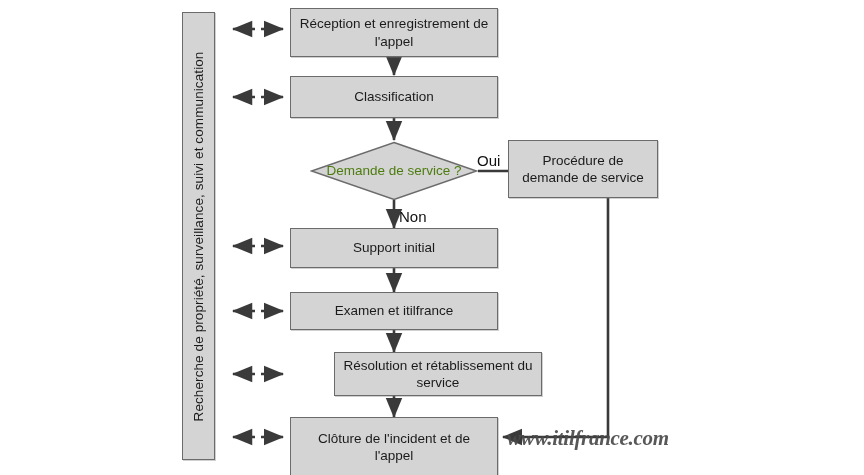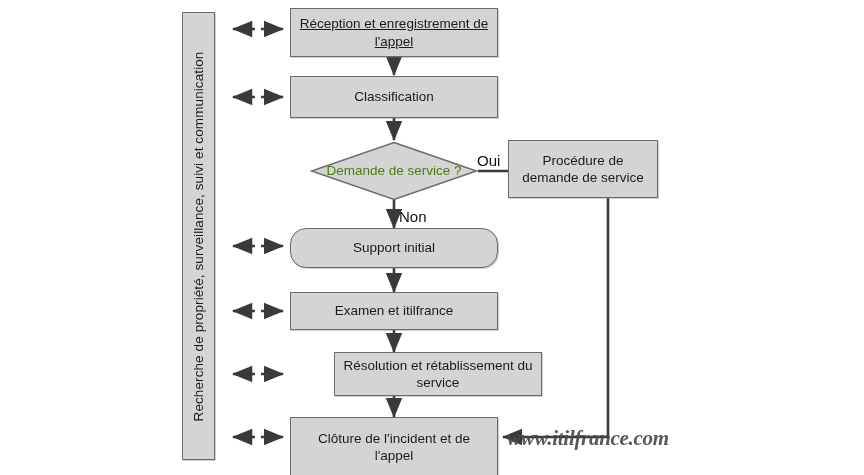--- a/index.html
+++ b/index.html
@@ -134,40 +134,40 @@
       <line x1="233" y1="311" x2="283" y2="311" marker-end="url(#ahs)" marker-start="url(#ahs-start)"></line>
       <line x1="233" y1="374" x2="283" y2="374" marker-end="url(#ahs)" marker-start="url(#ahs-start)"></line>
       <line x1="233" y1="437" x2="283" y2="437" marker-end="url(#ahs)" marker-start="url(#ahs-start)"></line>
     </g>
   </svg>
 
   <div class="sidebar" style="left:182px; top:12px; width:33px; height:448px;">
     <span class="vtext">Recherche de propriété, surveillance, suivi et communication</span>
   </div>
 
-  <div class="node" style="left:290px; top:8px; width:208px; height:49px;text-decoration:underline;">
+  <div class="node" style="left:290px; top:8px; width:208px; height:49px;">
     <span>Réception et enregistrement de l'appel</span>
   </div>
 
   <div class="node" style="left:290px; top:76px; width:208px; height:42px;">
     <span>Classification</span>
   </div>
 
   <div class="diamond-wrap" style="left:310px; top:141px; width:168px; height:60px;">
     <svg width="168" height="60" viewBox="0 0 168 60" xmlns="http://www.w3.org/2000/svg">
       <polygon points="84,1.5 166.5,30 84,58.5 1.5,30" fill="#d4d4d4" stroke="#6b6b6b" stroke-width="1.6"></polygon>
     </svg>
     <div class="diamond-label">Demande de service ?</div>
   </div>
 
   <div class="node" style="left:508px; top:140px; width:150px; height:58px;">
     <span>Procédure de demande de service</span>
   </div>
 
-  <div class="node" style="left:290px; top:228px; width:208px; height:40px;border-radius:16px;">
+  <div class="node" style="left:290px; top:228px; width:208px; height:40px;">
     <span>Support initial</span>
   </div>
 
   <div class="node" style="left:290px; top:292px; width:208px; height:38px;">
     <span>Examen et itilfrance</span>
   </div>
 
   <div class="node" style="left:290px; top:352px; width:208px; height:44px;margin-left:44px;">
     <span>Résolution et rétablissement du service</span>
   </div>

